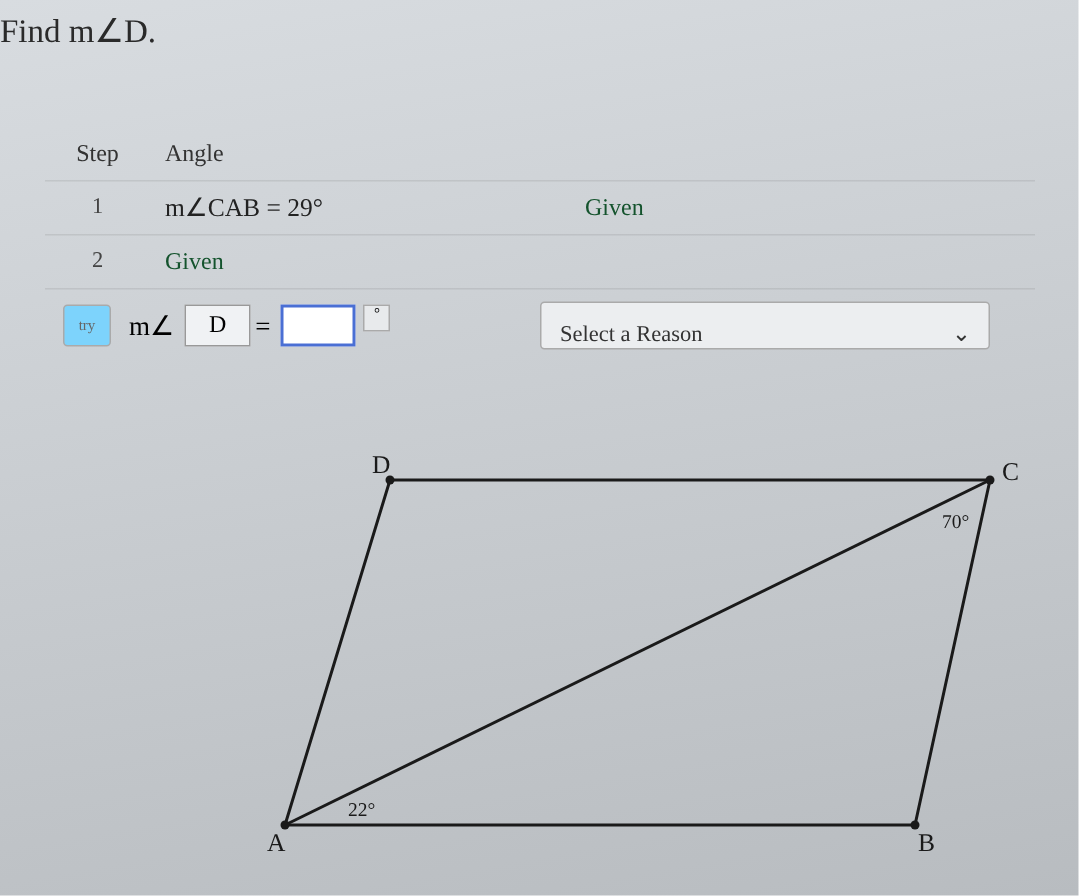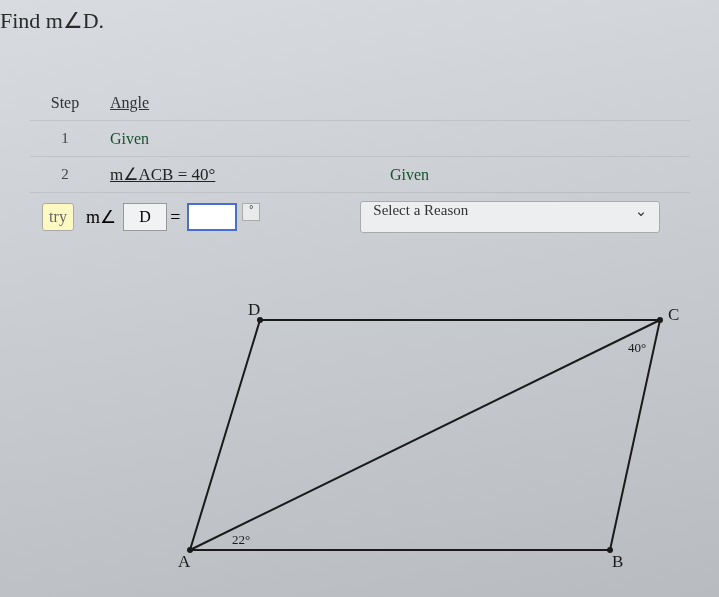--- a/index.html
+++ b/index.html
@@ -26,39 +26,39 @@
       width: 660px;
     }
     .row {
       display: flex;
       align-items: center;
       height: 36px;
       border-bottom: 1px solid rgba(100,100,100,0.15);
     }
     .header-row { font-weight: normal; color: #333; }
     .col-step { width: 70px; text-align: center; font-size: 15px; color: #444; }
-    .col-angle { width: 280px; font-size: 17px; color: #222; padding-left: 10px; text-decoration: underline; }
+    .col-angle { width: 280px; font-size: 17px; color: #222; padding-left: 10px; }
     .col-reason { width: 280px; font-size: 16px; color: #14532d; padding-left: 10px; }
     .header-row .col-step, .header-row .col-angle, .header-row .col-reason { font-size: 16px; color: #333; }
     .input-row {
       display: flex;
       align-items: center;
       margin-top: 8px;
     }
     .recycle-btn {
       width: 32px; height: 28px;
       border: 1px solid #aaa;
-      background: #fef9c3;
+      background: #7dd3fc;
       border-radius: 3px;
       margin-left: 12px;
       margin-right: 12px;
       display: flex;
       align-items: center;
       justify-content: center;
-      font-size: 16px;
+      font-size: 10px;
       color: #666;
     }
     .angle-prefix { font-size: 18px; margin-right: 4px; }
     .input-box {
       border: 1px solid #999;
       background: #f0f2f4;
       height: 28px;
       padding: 0 10px;
       display: flex;
       align-items: center;
@@ -81,21 +81,21 @@
       top: -5px;
     }
     .reason-select {
       margin-left: 100px;
       width: 300px;
       height: 32px;
       border: 1px solid #aaa;
       background: #eceef0;
       border-radius: 3px;
       display: flex;
-      align-items: flex-start;
+      align-items: flex-end;
       justify-content: space-between;
       padding: 0 12px;
       font-size: 15px;
       color: #333;
     }
     .diagram {
       position: absolute;
       top: 290px;
       left: 150px;
       width: 540px;
@@ -118,25 +118,25 @@
 
 <div class="prompt">Find m∠D.</div>
 
 <div class="table">
   <div class="row header-row">
     <div class="col-step">Step</div>
     <div class="col-angle">Angle</div>
   </div>
   <div class="row">
     <div class="col-step">1</div>
+    <div class="col-angle">m∠CAB = 29°</div>
     <div class="col-reason">Given</div>
   </div>
   <div class="row">
     <div class="col-step">2</div>
-    <div class="col-angle">m∠ACB = 40°</div>
     <div class="col-reason">Given</div>
   </div>
   <div class="input-row">
     <div class="recycle-btn">try</div>
     <span class="angle-prefix">m∠</span>
     <div class="input-box input-letter">D</div>
     <span class="angle-prefix">=</span>
     <div class="input-box input-value"></div>
     <div class="deg-box">°</div>
     <div class="reason-select">
@@ -153,14 +153,14 @@
     <circle cx="110" cy="30" r="3" fill="#1a1a1a"></circle>
     <circle cx="510" cy="30" r="3" fill="#1a1a1a"></circle>
     <circle cx="460" cy="260" r="3" fill="#1a1a1a"></circle>
     <circle cx="40" cy="260" r="3" fill="#1a1a1a"></circle>
   </svg>
   <div class="vertex-label" style="top:10px; left:98px">D</div>
   <div class="vertex-label" style="top:15px; left:518px">C</div>
   <div class="vertex-label" style="top:262px; left:28px">A</div>
   <div class="vertex-label" style="top:262px; left:462px">B</div>
   <div class="angle-label" style="top:242px; left:82px">22°</div>
-  <div class="angle-label" style="top:50px; left:478px">40°</div>
+  <div class="angle-label" style="top:50px; left:478px">70°</div>
 </div>
 
 </body></html>

